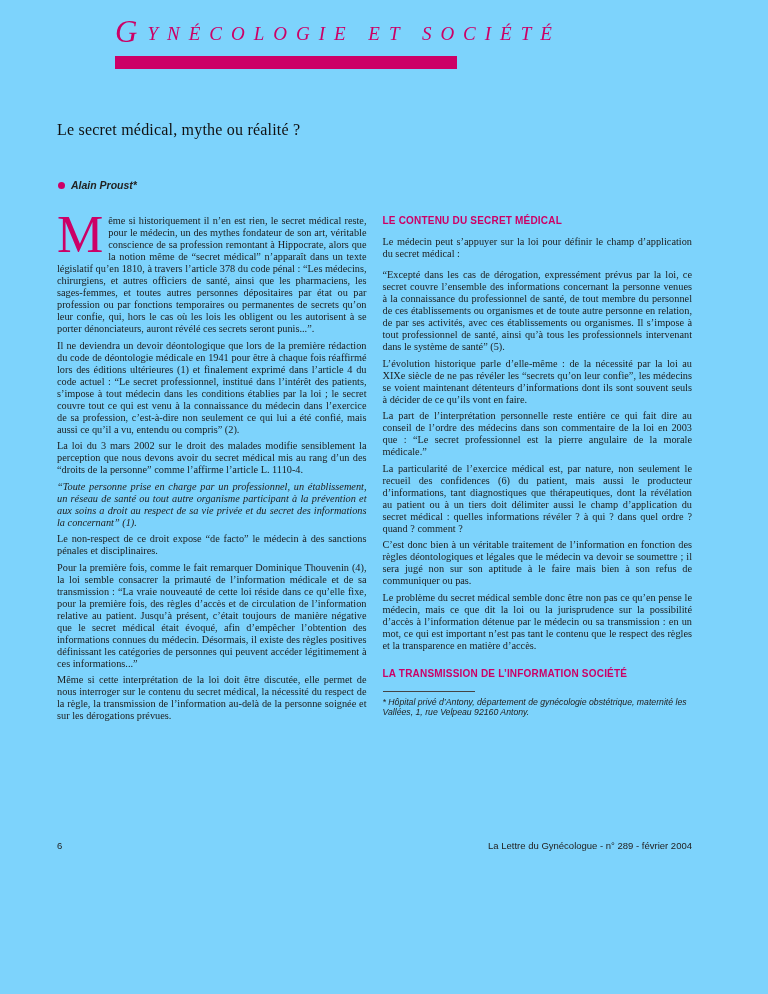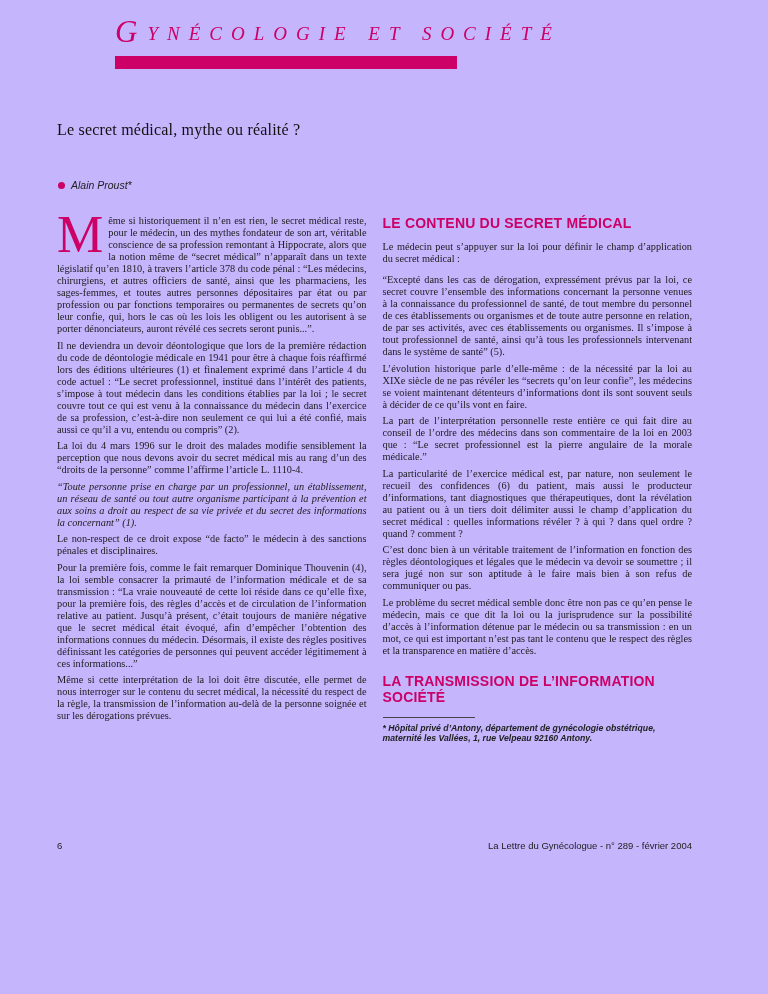--- a/index.html
+++ b/index.html
@@ -1,21 +1,21 @@
 <!DOCTYPE html>
 <html lang="fr" style="--accent: #CC0066;"><head>
 <meta charset="utf-8">
 <style>
   html, body { margin: 0; padding: 0; background: #ffffff; }
   .page {
     position: relative;
     width: 768px;
     height: 994px;
     margin: 0 auto;
-    background: #c4b5fd;
+    background: #7dd3fc;
     font-family: "Liberation Serif", serif;
     color: #1a1a1a;
     overflow: hidden;
   }
   
   .masthead { padding-top: 14px; margin-left: 115px; }
   .section-title {
     color: var(--accent, #CC0066);
     font-style: italic;
     font-family: "Liberation Serif", serif;
@@ -55,21 +55,21 @@
   .author-bullet {
     width: 7px; height: 7px;
     border-radius: 50%;
     background: var(--accent, #CC0066);
     display: inline-block;
     margin-right: 6px;
   }
   .author-name {
     font-family: "Liberation Sans", sans-serif;
     font-style: italic;
-    font-weight: normal;
+    font-weight: bold;
     font-size: 10.5px;
     color: #222;
   }
   
   .columns {
     display: flex;
     gap: 16px;
     margin: 24px 76px 0 57px;
   }
   .col { flex: 1; }
@@ -88,21 +88,21 @@
     float: left;
     font-size: 52px;
     line-height: 37px;
     padding: 1px 5px 0 0;
     color: var(--accent, #CC0066);
     font-family: "Liberation Serif", serif;
   }
   .col-heading {
     font-family: "Liberation Sans", sans-serif;
     font-weight: bold;
-    font-size: 14px;
+    font-size: 10px;
     letter-spacing: 0.2px;
     color: var(--accent, #CC0066);
     margin: 0 0 10px 0;
   }
   .col-heading.second { margin-top: 16px; }
   
   .footnote { margin-top: 12px; }
   .footnote-rule {
     width: 92px;
     height: 1px;
@@ -110,21 +110,20 @@
     margin-bottom: 5px;
   }
   .footnote p {
     font-family: "Liberation Sans", sans-serif;
     font-style: italic;
     font-size: 8.7px;
     line-height: 10.5px;
     text-align: left;
     color: #222;
     margin: 0;
-    font-weight: bold;
   }
   
   .page-footer {
     position: absolute;
     left: 57px;
     right: 76px;
     top: 840px;
     display: flex;
     justify-content: space-between;
     align-items: baseline;
@@ -150,21 +149,21 @@
   <div class="author-line">
     <span class="author-bullet"></span>
     <span class="author-name">Alain Proust*</span>
   </div>
 
   <main class="columns">
 
     <div class="col left">
       <p class="para"><span class="dropcap">M</span><span>ême si historiquement il n’en est rien, le secret médical reste, pour le médecin, un des mythes fondateur de son art, véritable conscience de sa profession remontant à Hippocrate, alors que la notion même de “secret médical” n’apparaît dans un texte législatif qu’en 1810, à travers l’article 378 du code pénal : “Les médecins, chirurgiens, et autres officiers de santé, ainsi que les pharmaciens, les sages-femmes, et toutes autres personnes dépositaires par état ou par profession ou par fonctions temporaires ou permanentes de secrets qu’on leur confie, qui, hors le cas où les lois les obligent ou les autorisent à se porter dénonciateurs, auront révélé ces secrets seront punis...”.</span></p>
       <p>Il ne deviendra un devoir déontologique que lors de la première rédaction du code de déontologie médicale en 1941 pour être à chaque fois réaffirmé lors des éditions ultérieures (1) et finalement exprimé dans l’article 4 du code actuel : “Le secret professionnel, institué dans l’intérêt des patients, s’impose à tout médecin dans les conditions établies par la loi ; le secret couvre tout ce qui est venu à la connaissance du médecin dans l’exercice de sa profession, c’est-à-dire non seulement ce qui lui a été confié, mais aussi ce qu’il a vu, entendu ou compris” (2).</p>
-      <p>La loi du 4 mars 1996 sur le droit des malades modifie sensiblement la perception que nous devons avoir du secret médical mis au rang d’un des “droits de la personne” comme l’affirme l’article L. 1110-4.</p>
+      <p>La loi du 3 mars 2002 sur le droit des malades modifie sensiblement la perception que nous devons avoir du secret médical mis au rang d’un des “droits de la personne” comme l’affirme l’article L. 1110-4.</p>
       <p class="italic">“Toute personne prise en charge par un professionnel, un établissement, un réseau de santé ou tout autre organisme participant à la prévention et aux soins a droit au respect de sa vie privée et du secret des informations la concernant” (1).</p>
       <p>Le non-respect de ce droit expose “de facto” le médecin à des sanctions pénales et disciplinaires.</p>
       <p>Pour la première fois, comme le fait remarquer Dominique Thouvenin (4), la loi semble consacrer la primauté de l’information médicale et de sa transmission : “La vraie nouveauté de cette loi réside dans ce qu’elle fixe, pour la première fois, des règles d’accès et de circulation de l’information relative au patient. Jusqu’à présent, c’était toujours de manière négative que le secret médical était évoqué, afin d’empêcher l’obtention des informations connues du médecin. Désormais, il existe des règles positives définissant les catégories de personnes qui peuvent accéder légitimement à ces informations...”</p>
       <p>Même si cette interprétation de la loi doit être discutée, elle permet de nous interroger sur le contenu du secret médical, la nécessité du respect de la règle, la transmission de l’information au-delà de la personne soignée et sur les dérogations prévues.</p>
     </div>
 
     <div class="col right">
       <h2 class="col-heading">LE CONTENU DU SECRET MÉDICAL</h2>
       <p class="tight">Le médecin peut s’appuyer sur la loi pour définir le champ d’application du secret médical :</p>
       <p>“Excepté dans les cas de dérogation, expressément prévus par la loi, ce secret couvre l’ensemble des informations concernant la personne venues à la connaissance du professionnel de santé, de tout membre du personnel de ces établissements ou organismes et de toute autre personne en relation, de par ses activités, avec ces établissements ou organismes. Il s’impose à tout professionnel de santé, ainsi qu’à tous les professionnels intervenant dans le système de santé” (5).</p>

